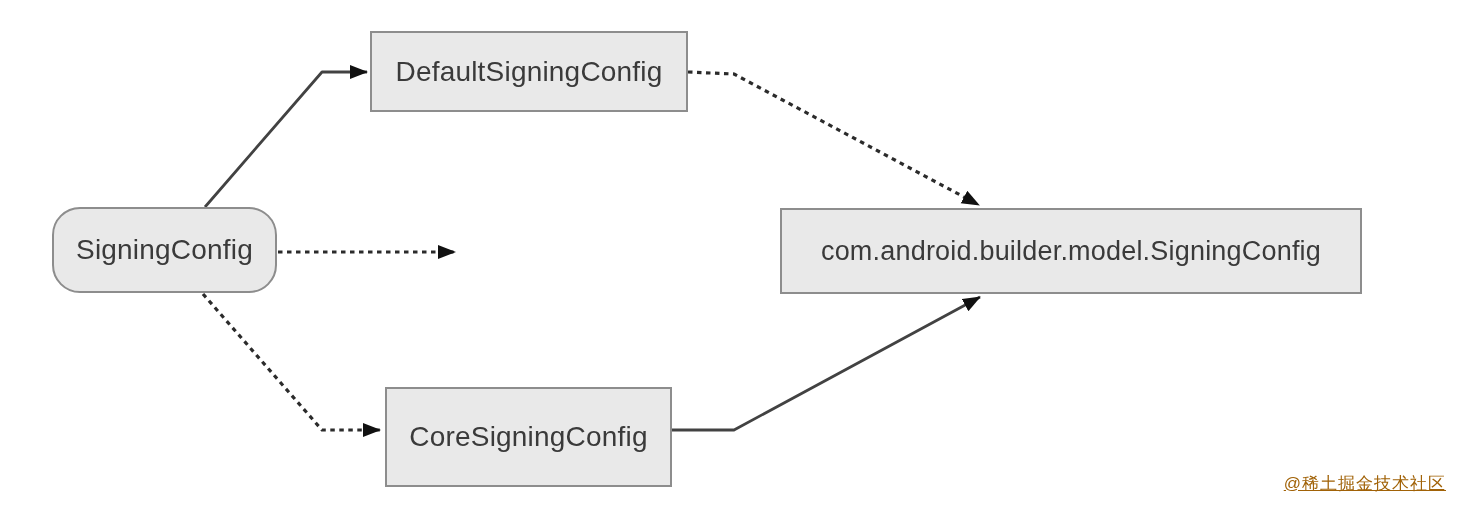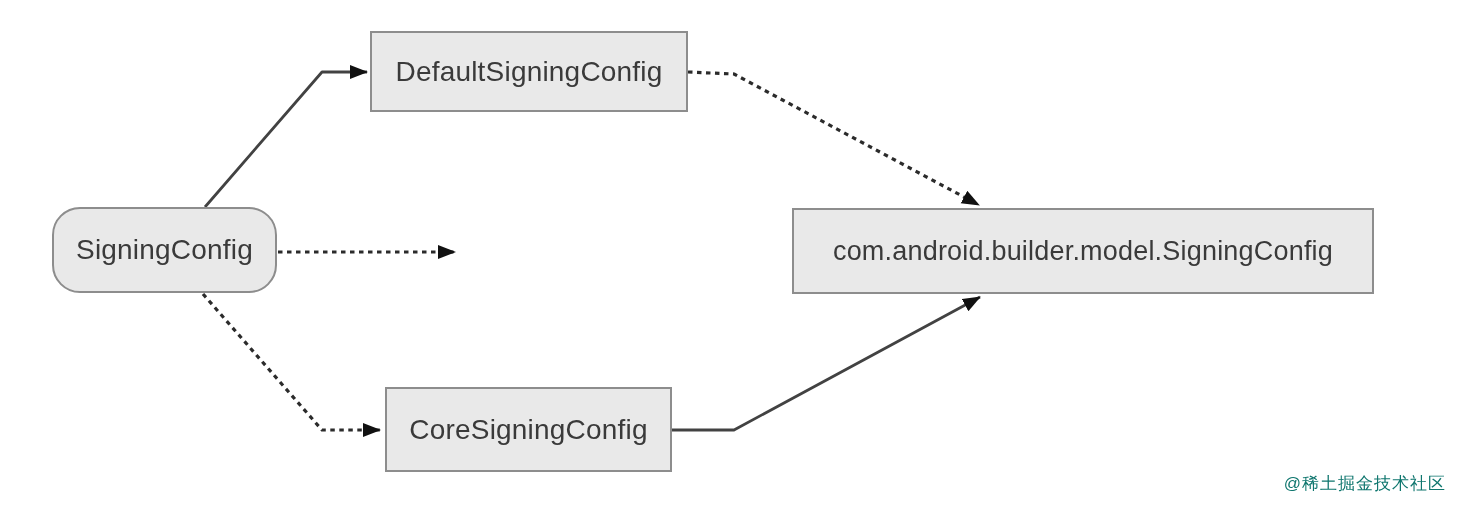--- a/index.html
+++ b/index.html
@@ -33,30 +33,31 @@
     align-items: center;
     justify-content: center;
     font-size: 28px;
     color: #3a3a3a;
     white-space: nowrap;
     letter-spacing: 0.2px;
   }
   .node--signing-config        { left: 52px;  top: 207px; width: 225px; height: 86px; border-radius: 28px; }
   .node--default-signing-config{ left: 370px; top: 31px;  width: 318px; height: 81px; }
   .node--named                 { left: 461px; top: 208px; width: 133px; height: 85px; }
-  .node--builder-model         { left: 780px; top: 208px; width: 582px; height: 86px; font-size: 27px; margin-left: 12px; }
-  .node--core-signing-config   { left: 385px; top: 387px; width: 287px; height: 85px; }
+  .node--builder-model         { left: 780px; top: 208px; width: 582px; height: 86px; font-size: 27px; }
+  .node--core-signing-config   { left: 385px; top: 387px; width: 287px; height: 100px; }
   .watermark {
     position: absolute;
     right: 16px;
     bottom: 13px;
     z-index: 3;
     font-size: 17px;
-    color: #0f766e;
+    color: #a16207;
     letter-spacing: 1px;
+    text-decoration: underline;
   }
 </style>
 </head>
 <body>
 
 <div class="canvas">
 
   <svg class="edges-layer" width="1462" height="508" viewBox="0 0 1462 508" xmlns="http://www.w3.org/2000/svg">
     <defs>
       <marker id="arrow" markerUnits="userSpaceOnUse" markerWidth="22" markerHeight="18" refX="17" refY="7" orient="auto">

